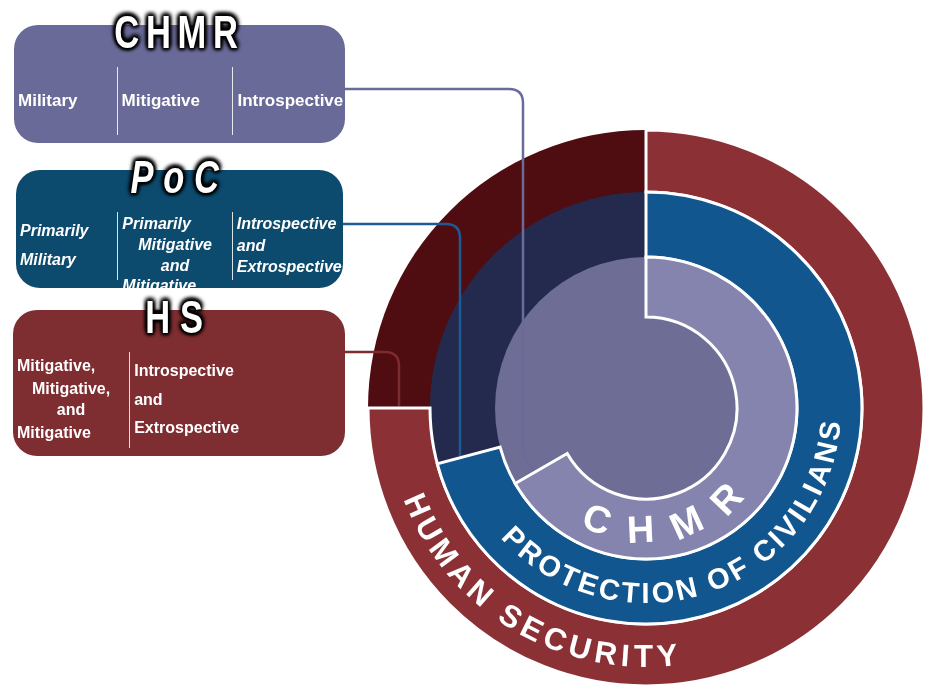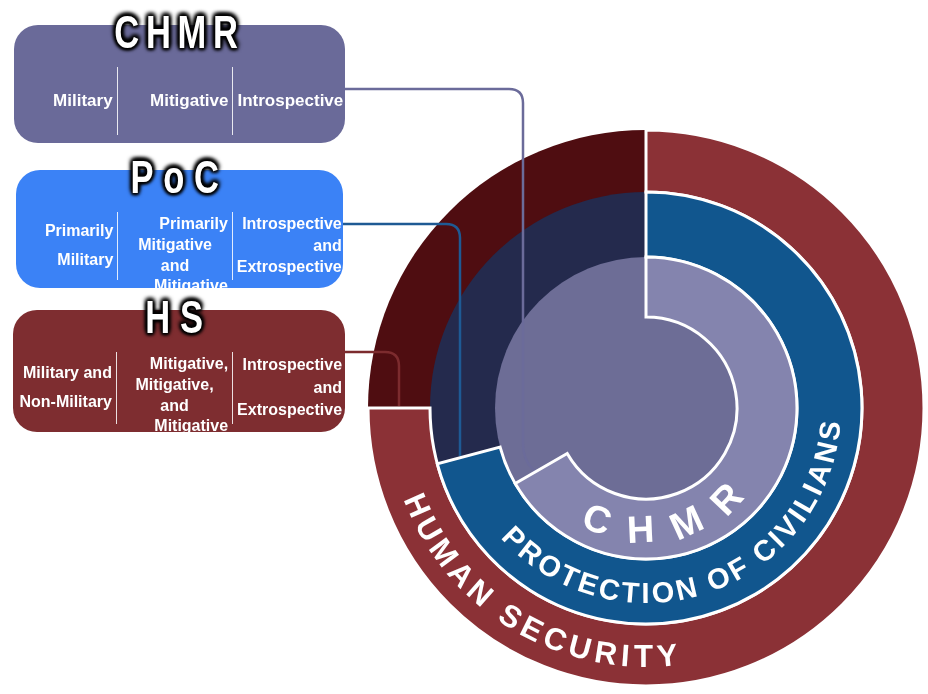--- a/index.html
+++ b/index.html
@@ -5,39 +5,39 @@
   html,body{margin:0;padding:0;background:#fff;}
   .stage{
     position:relative;width:928px;height:694px;overflow:hidden;background:#fff;
     font-family:"Liberation Sans","DejaVu Sans",sans-serif;
   }
   .stage svg{position:absolute;left:0;top:0;}
   
   .box{position:absolute;border-radius:24px;z-index:2;}
   .box-chmr{left:14px;top:25px;width:331px;height:118px;}
   .box-poc{left:16px;top:170px;width:327px;height:118px;}
-  .box-hs{left:13px;top:310px;width:332px;height:122px;}
+  .box-hs{left:13px;top:310px;width:332px;height:146px;}
   .box-title{
     position:absolute;top:-16px;left:0;right:0;text-align:center;
     font-weight:bold;font-size:46px;line-height:1;color:#fff;
     transform:scaleX(0.75);
     text-shadow:0 0 3px #000,0 0 5px #000,0 -3px 5px #000,3px -2px 5px #000,
                 -3px -2px 5px #000,2px 2px 4px #000,-2px 2px 4px #000;
     white-space:nowrap;
   }
   .box-chmr .box-title{letter-spacing:9px;}
   .box-poc  .box-title{letter-spacing:13px;}
   .box-hs   .box-title{letter-spacing:13px;}
   .box-row{
     position:absolute;left:0;right:0;top:42px;bottom:8px;
     display:flex;align-items:stretch;
   }
   .box-col{
     display:flex;flex-direction:column;justify-content:space-evenly;
-    align-items:flex-end;text-align:center;color:#fff;font-weight:bold;
+    align-items:flex-start;text-align:center;color:#fff;font-weight:bold;
     padding:2px 4px;box-sizing:border-box;
   }
   .box-col + .box-col{border-left:1.5px solid rgba(255,255,255,0.85);}
   .box-col.c1{flex:0 0 31%;}
   .box-col.c2{flex:0 0 35%;}
   .box-col.c3{flex:0 0 34%;}
   .box-chmr .box-col{font-size:17px;}
   .box-poc .box-col,.box-hs .box-col{font-size:16px;line-height:1.3;}
   
   .ring-label{font-weight:bold;fill:#ffffff;}
@@ -90,21 +90,21 @@
       </div>
       <div class="box-col c2">
         <div>Mitigative</div>
       </div>
       <div class="box-col c3">
         <div>Introspective</div>
       </div>
     </div>
   </div>
 
-  <div class="box box-poc" style="background: #3b82f6;">
+  <div class="box box-poc" style="background: #0c4a6e; font-style: italic;">
     <div class="box-title">PoC</div>
     <div class="box-row">
       <div class="box-col c1">
         <div>Primarily</div>
         <div>Military</div>
       </div>
       <div class="box-col c2">
         <div>Primarily</div>
         <div>Mitigative and</div>
         <div>Mitigative</div>
@@ -113,24 +113,20 @@
         <div>Introspective</div>
         <div>and</div>
         <div>Extrospective</div>
       </div>
     </div>
   </div>
 
   <div class="box box-hs" style="background: rgb(126, 45, 48);">
     <div class="box-title">HS</div>
     <div class="box-row">
-      <div class="box-col c1">
-        <div>Military and</div>
-        <div>Non-Military</div>
-      </div>
       <div class="box-col c2">
         <div>Mitigative,</div>
         <div>Mitigative, and</div>
         <div>Mitigative</div>
       </div>
       <div class="box-col c3">
         <div>Introspective</div>
         <div>and</div>
         <div>Extrospective</div>
       </div>

